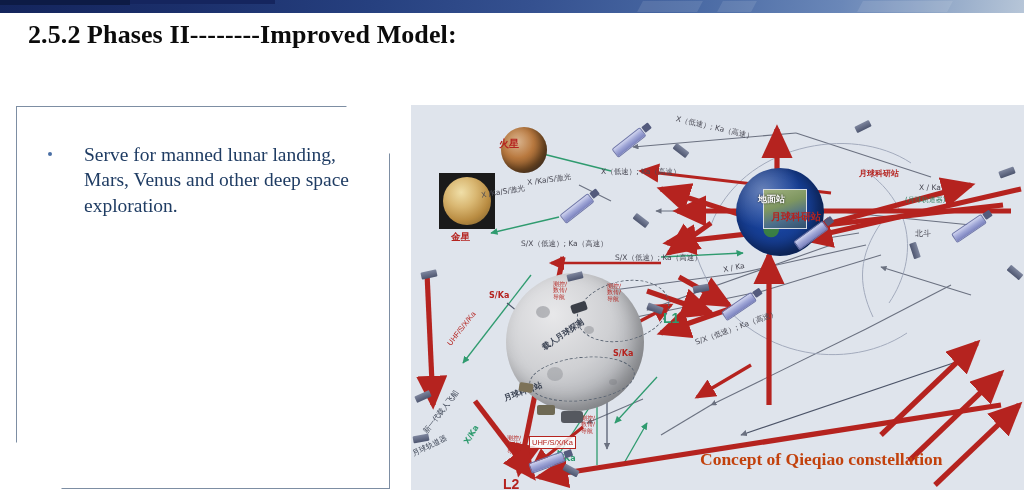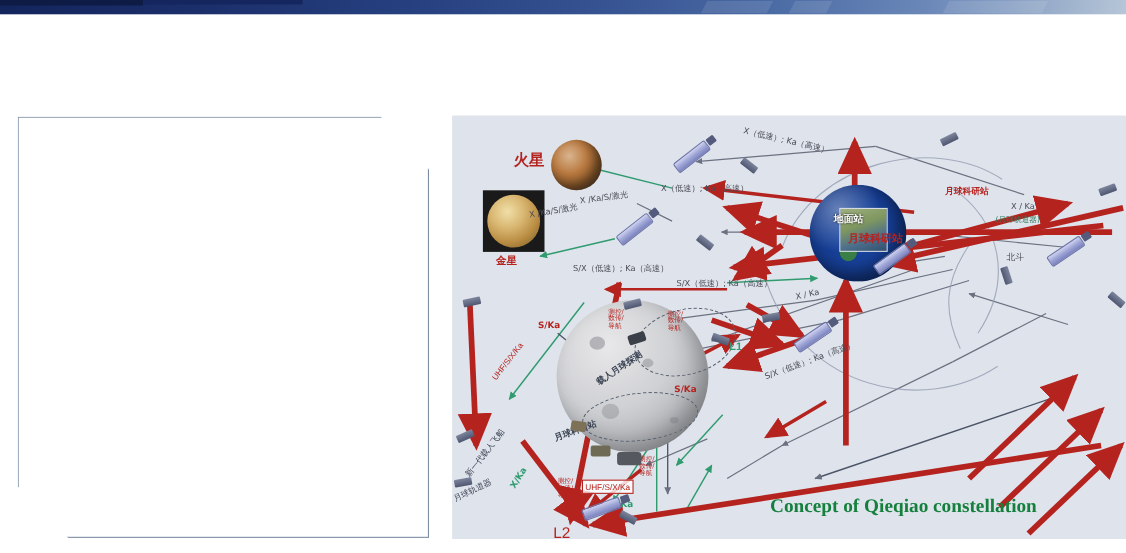--- a/index.html
+++ b/index.html
@@ -140,43 +140,48 @@
 
   
   .bandbox{
     position:absolute;border:1px solid #b5231f;color:#b5231f;background:rgba(255,255,255,.8);
     font-size:7.5px;padding:1px 2px;white-space:nowrap;font-family:"Liberation Sans", sans-serif;
   }
 
   
   .caption{
     position:absolute;left:289px;top:344px;
-    font-size:17.5px;font-weight:bold;color:#15803d;
+    font-size:17.5px;font-weight:bold;color:#c2410c;
     font-family:"Liberation Serif", serif;white-space:nowrap;
   }
 
   svg.arrows{position:absolute;left:0;top:0;width:613px;height:385px;}
 </style>
 </head>
 <body>
 
 <div id="slide">
 
   <div class="banner">
     <div class="notch1"></div>
     <div class="notch2"></div>
     <div class="streak" style="left:640px;width:60px;transform:skewX(-28deg);"></div>
     <div class="streak" style="left:720px;width:34px;transform:skewX(-28deg);"></div>
     <div class="streak" style="left:860px;width:90px;transform:skewX(-28deg);"></div>
   </div>
 
+  <div class="title">2.5.2 Phases II--------Improved Model:</div>
 
   <div class="textbox"></div>
   <div class="textbox-inner">
     <ul class="bullets">
+      <li>
+        <span class="dot"></span>
+        <span>Serve for manned lunar landing, Mars, Venus and other deep space exploration.</span>
+      </li>
     </ul>
   </div>
 
   <div class="diagram">
     <div class="dg-inner">
 
       <svg class="arrows" viewBox="0 0 613 385">
         <defs>
           <marker id="ahR" markerWidth="7" markerHeight="7" refX="5.6" refY="3" orient="auto">
             <path d="M0,0 L6.5,3 L0,6 z" fill="#b5231f"></path>
@@ -274,40 +279,40 @@
           <line x1="214" y1="224" x2="260" y2="200"></line>
           <line x1="340" y1="260" x2="286" y2="292"></line>
         </g>
 
         <g stroke="#b5231f" stroke-width="2.4" fill="none" marker-end="url(#ahR)">
           <line x1="250" y1="158" x2="140" y2="158"></line>
         </g>
       </svg>
 
       <div class="body-circ mars"></div>
-      <div class="lab cn lab-red" style="left:56px;top:32px;font-size:14px;font-weight:bold;">火星</div>
+      <div class="lab cn lab-red" style="left:88px;top:32px;font-size:10px;font-weight:bold;">火星</div>
 
       <div class="venus-box">
         <div class="venus"></div>
       </div>
       <div class="lab cn lab-red" style="left:40px;top:126px;font-size:9.5px;font-weight:bold;">金星</div>
 
       <div class="moon"></div>
       <div class="lunar-ring"></div>
       <div class="lunar-ring2"></div>
 
       <div class="earth"></div>
       <div class="earth-photo"></div>
       <div class="lab cn" style="left:347px;top:88px;font-size:9px;color:#ffffff;font-weight:bold;text-shadow:0 0 2px #000;">地面站</div>
 
       <div class="lab cn lab-red" style="left:360px;top:105px;font-size:10px;font-weight:bold;">月球科研站</div>
       <div class="lab cn lab-red" style="left:448px;top:63px;font-size:8px;font-weight:bold;">月球科研站</div>
       <div class="lab cn lab-dark" style="left:504px;top:123px;font-size:8px;text-align:center;">北斗</div>
-      <div class="lab lab-grn" style="left:252px;top:205px;font-size:10px;font-weight:bold;color:#2f9b6f;">L1</div>
-      <div class="lab lab-red" style="left:92px;top:371px;font-size:14px;font-weight:normal;">L2</div>
+      <div class="lab lab-grn" style="left:252px;top:205px;font-size:14px;font-weight:bold;color:#2f9b6f;">L1</div>
+      <div class="lab lab-red" style="left:92px;top:371px;font-size:14px;font-weight:bold;">L2</div>
       <div class="lab cn" style="left:128px;top:224px;font-size:8px;color:#3a4252;font-weight:bold;transform:rotate(-34deg);">载人月球探测</div>
       <div class="lab cn" style="left:92px;top:281px;font-size:8px;color:#3a4252;font-weight:bold;transform:rotate(-20deg);">月球科研站</div>
       <div class="lab cn" style="left:4px;top:302px;font-size:7.5px;color:#3a4252;transform:rotate(-52deg);">新一代载人飞船</div>
       <div class="lab cn" style="left:0px;top:336px;font-size:7.5px;color:#3a4252;transform:rotate(-26deg);">月球轨道器</div>
 
       <div class="lab cn lab-dark" style="left:116px;top:70px;font-size:7.5px;transform:rotate(-8deg);">X /Ka/S/激光</div>
       <div class="lab cn lab-dark" style="left:70px;top:82px;font-size:7.5px;transform:rotate(-10deg);">X /Ka/S/激光</div>
       <div class="lab cn lab-dark" style="left:264px;top:18px;font-size:7.5px;transform:rotate(13deg);">X（低速）; Ka（高速）</div>
       <div class="lab cn lab-dark" style="left:190px;top:62px;font-size:7.5px;">X（低速）; Ka（高速）</div>
       <div class="lab cn lab-dark" style="left:110px;top:134px;font-size:7.5px;">S/X（低速）; Ka（高速）</div>

